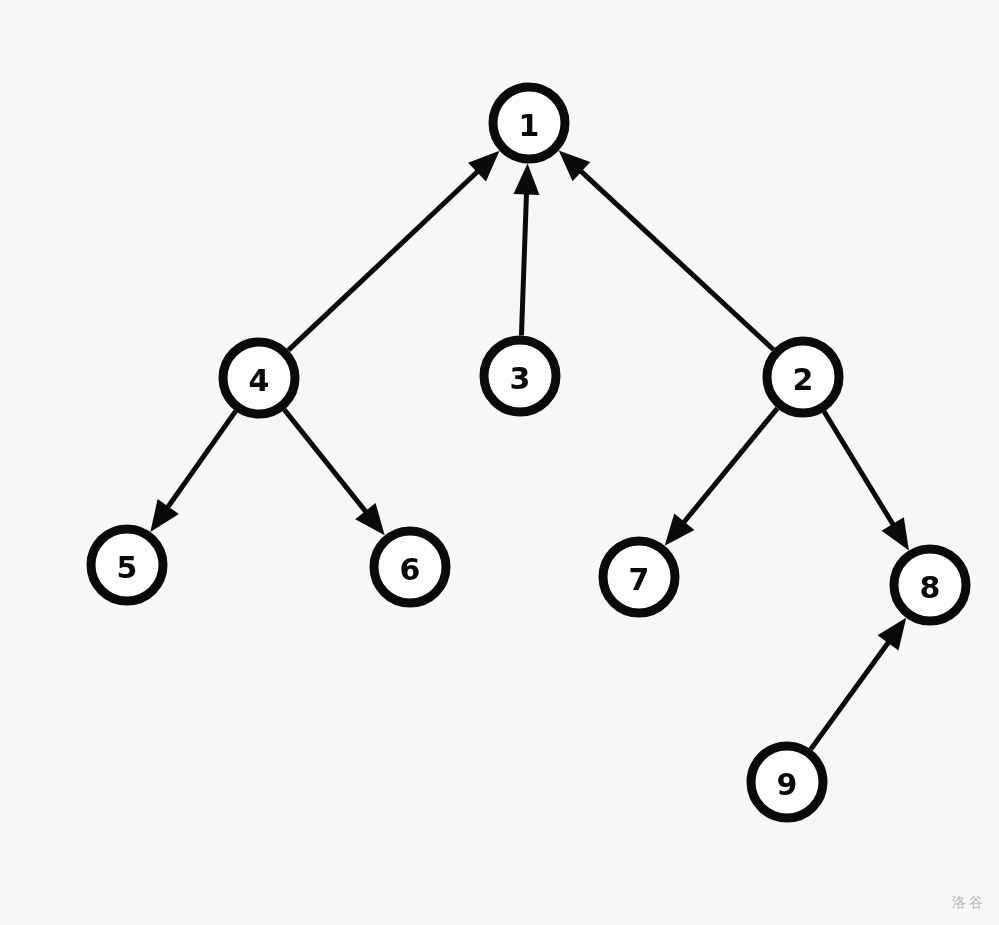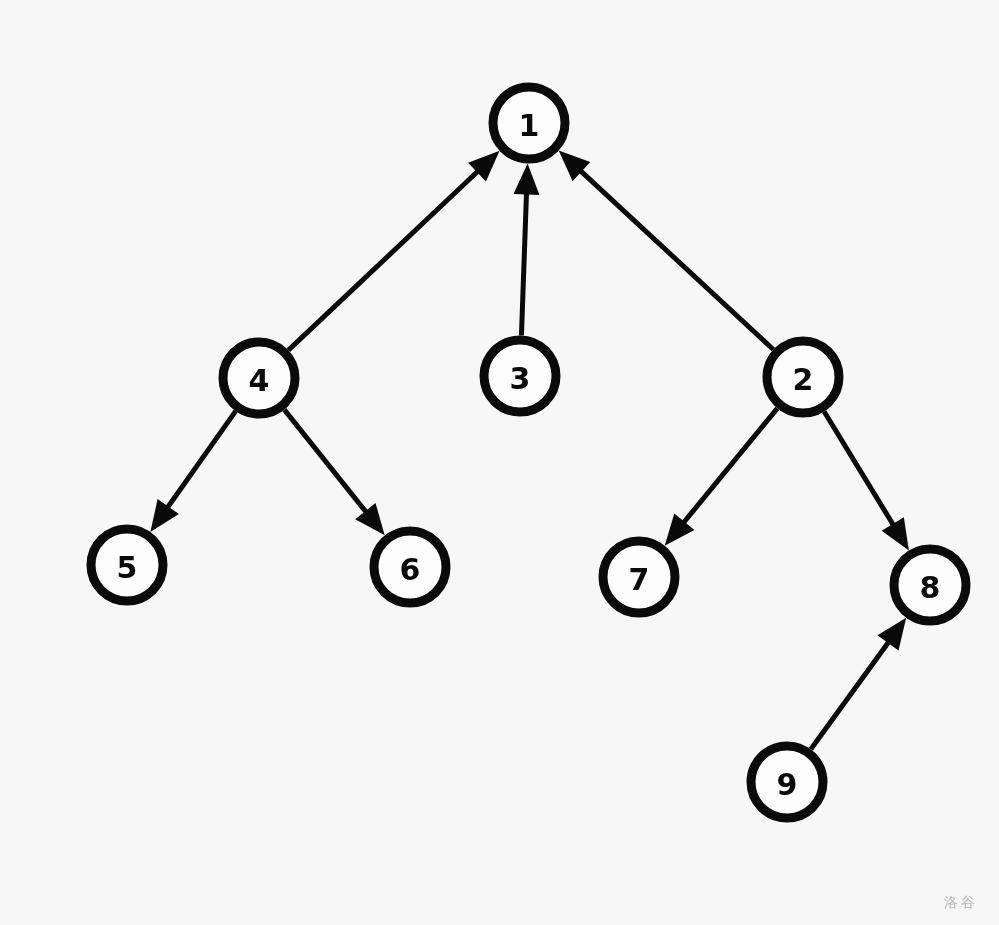--- a/index.html
+++ b/index.html
@@ -20,21 +20,21 @@
     width: 999px;
     height: 925px;
   }
   .node-label {
     font-family: "DejaVu Sans", "Liberation Sans", sans-serif;
     font-weight: bold;
     user-select: none;
   }
   .watermark {
     position: absolute;
-    right: 21px;
+    right: 13px;
     bottom: 13px;
     font-size: 14px;
     letter-spacing: 3px;
     user-select: none;
   }
 </style>
 </head>
 <body style="background: rgb(247, 247, 247);">
 
 <div class="canvas-wrap">

